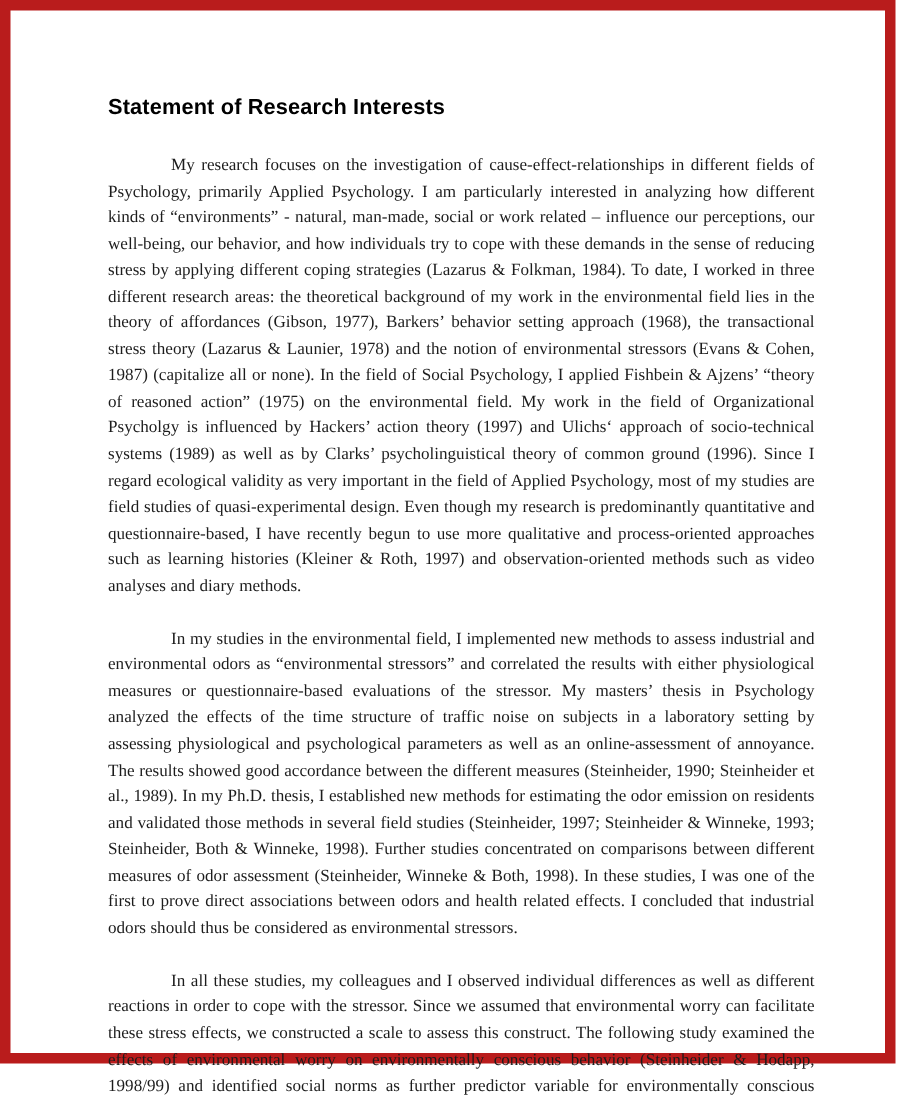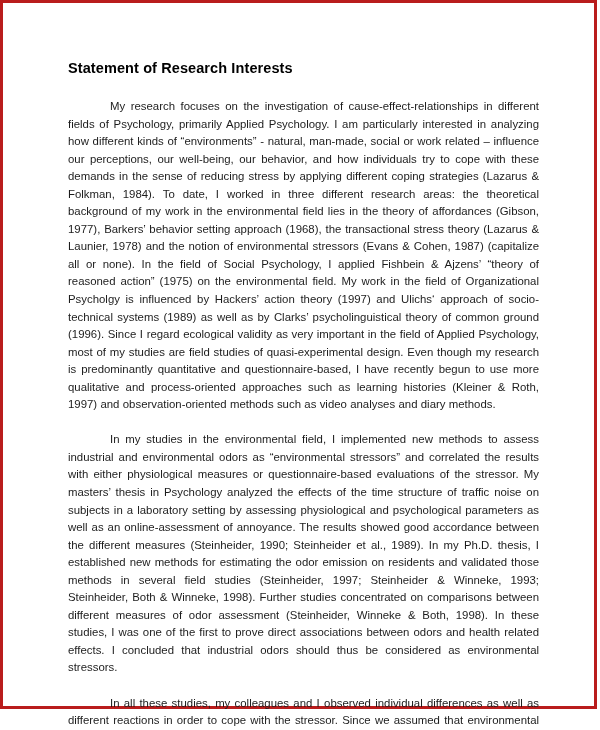--- a/index.html
+++ b/index.html
@@ -15,21 +15,21 @@
     font-family: "Liberation Sans", sans-serif;
   }
 
   .page-sheet {
     position: absolute;
     left: 0px;
     top: 0px;
     width: 597px;
     height: 709px;
     background: #ffffff;
-    border: 3px solid #b91c1c;
+    border: 7px solid #b91c1c;
     box-sizing: border-box;
   }
 
   .doc-body {
     position: absolute;
     left: 65px;
     top: 56px;
     width: 471px;
   }
 
@@ -37,21 +37,21 @@
     font-family: "Liberation Sans", sans-serif;
     font-size: 14.5px;
     font-weight: bold;
     color: #000000;
     letter-spacing: 0.1px;
     line-height: 18px;
     margin: 0 0 21px 0;
   }
 
   .doc-paragraph {
-    font-family: Liberation Sans, sans-serif;
+    font-family: Liberation Serif, serif;
     font-size: 11.4px;
     font-weight: normal;
     color: #1c1c1c;
     line-height: 17.55px;
     text-align: justify;
     text-justify: inter-word;
     margin: 0 0 17.5px 0;
     text-indent: 42px;
     word-spacing: 0.15px;
     -webkit-font-smoothing: antialiased;

